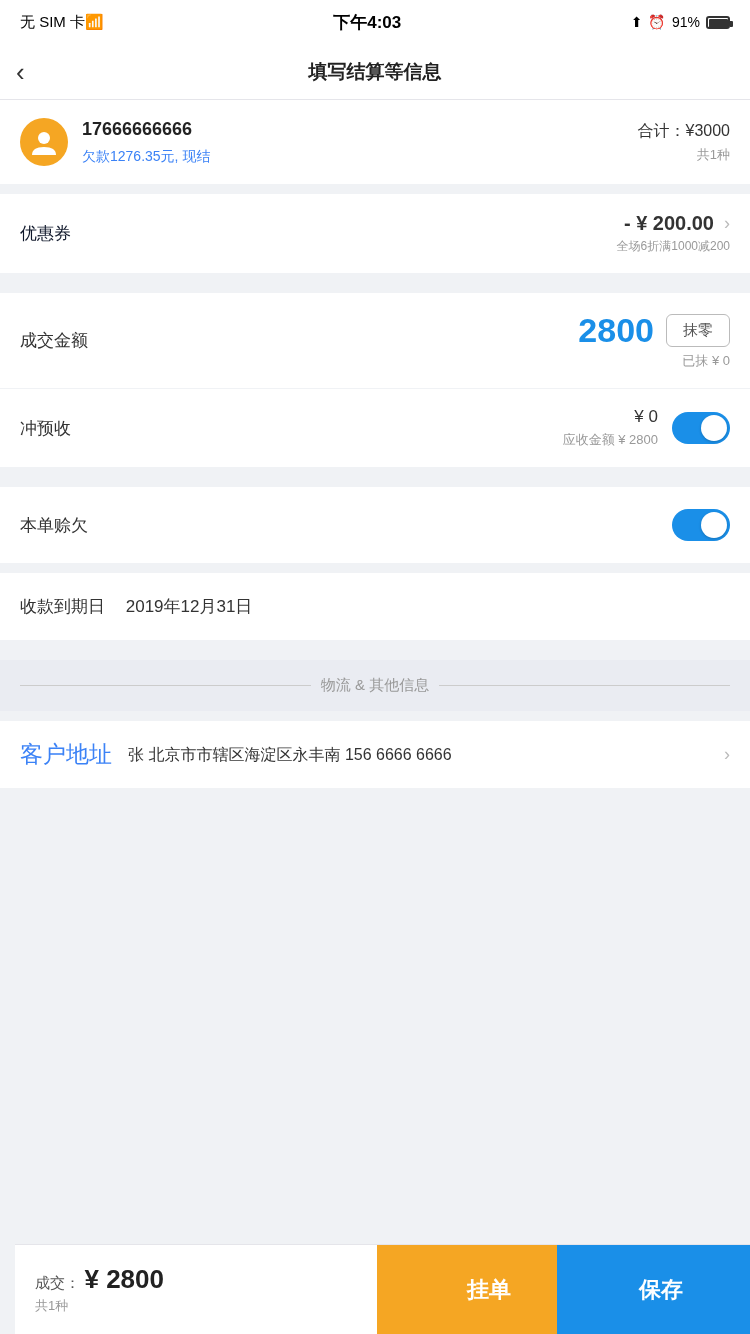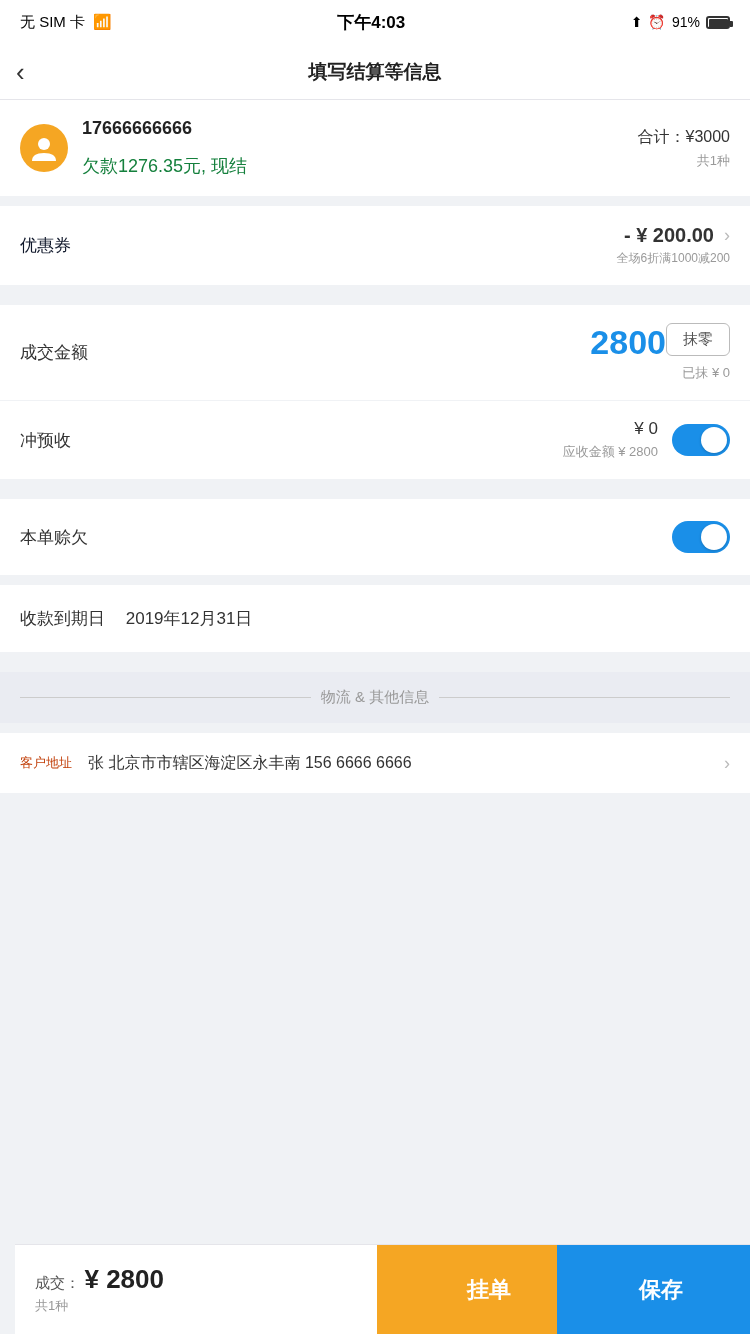--- a/index.html
+++ b/index.html
@@ -17,21 +17,21 @@
     .status-bar {
       height: 44px;
       background: #fff;
       display: flex;
       align-items: center;
       justify-content: space-between;
       padding: 0 20px;
       font-size: 15px;
       font-weight: 500;
     }
-    .status-left { display: flex; align-items: center; gap: 8px; }
+    .status-left { display: flex; align-items: center; }
     .status-center { font-size: 17px; font-weight: 600; }
     .status-right { display: flex; align-items: center; gap: 6px; font-size: 14px; }
 
     
     .nav-bar {
       height: 56px;
       background: #fff;
       display: flex;
       align-items: center;
       justify-content: center;
@@ -79,23 +79,23 @@
       display: flex;
       align-items: center;
       justify-content: center;
       flex-shrink: 0;
     }
     .avatar-icon {
       width: 30px;
       height: 30px;
       fill: #fff;
     }
-    .customer-info { display: flex; flex-direction: column; gap: 15px; }
+    .customer-info { display: flex; flex-direction: column; gap: 8px; }
     .customer-phone { font-size: 18px; font-weight: 600; color: #222; }
-    .customer-note { font-size: 18px; color: #15803d; }
+    .customer-note { font-size: 14px; color: #3b82f6; }
     .customer-right { text-align: right; }
     .customer-total { font-size: 16px; color: #333; font-weight: 500; }
     .customer-count { font-size: 13px; color: #999; margin-top: 4px; }
 
     
     .coupon-row {
       background: #fff;
       padding: 18px 20px;
       display: flex;
       align-items: center;
@@ -120,22 +120,22 @@
       display: flex;
       align-items: center;
       justify-content: space-between;
       padding: 18px 20px;
       border-bottom: 1px solid #f0f2f5;
     }
     .form-row:last-child { border-bottom: none; }
     .form-row-label { font-size: 17px; color: #333; }
     .form-row-right {
       display: flex;
-      align-items: flex-start;
-      gap: 0;
+      align-items: center;
+      gap: 12px;
     }
 
     
     .amount-blue { font-size: 34px; font-weight: 600; color: #1a8fe8; }
     .amount-sub { font-size: 13px; color: #999; text-align: right; margin-top: 2px; }
 
     
     .round-btn {
       border: 1px solid #bbb;
       border-radius: 6px;
@@ -232,21 +232,21 @@
     .address-section {
       background: #fff;
       margin-bottom: 10px;
     }
     .address-row {
       display: flex;
       align-items: center;
       justify-content: space-between;
       padding: 18px 20px;
     }
-    .address-label { font-size: 13px; color: #c2410c; flex-shrink: 0; margin-right: 16px; }
+    .address-label { font-size: 23px; color: #3b82f6; flex-shrink: 0; margin-right: 16px; }
     .address-value { font-size: 16px; color: #333; flex: 1; line-height: 1.5; }
 
     
     .bottom-bar {
       position: fixed;
       bottom: 0;
       left: 15px;
       width: 750px;
       height: 90px;
       background: #fff;

